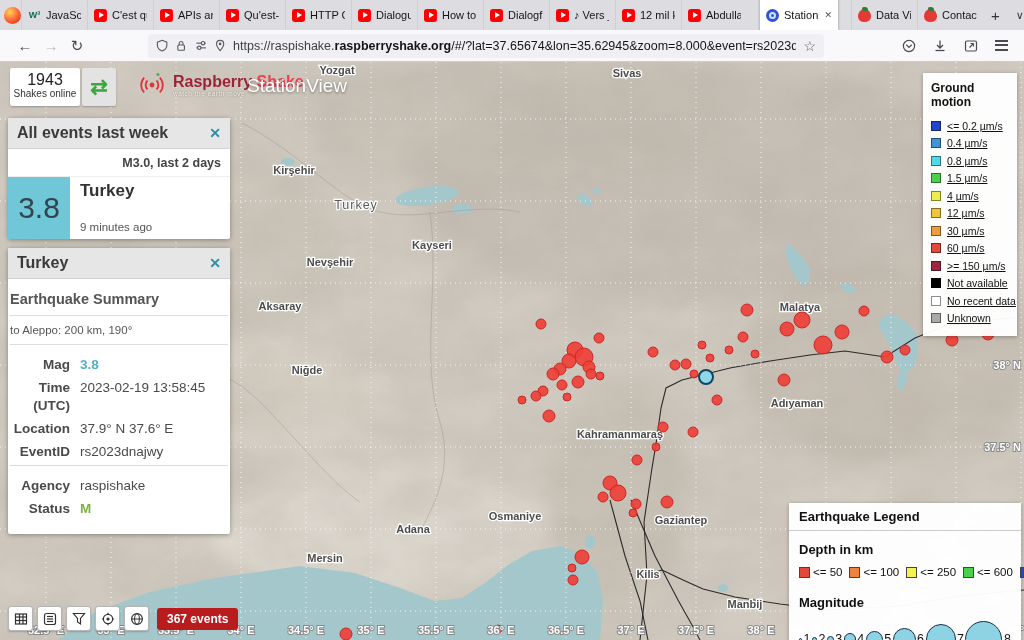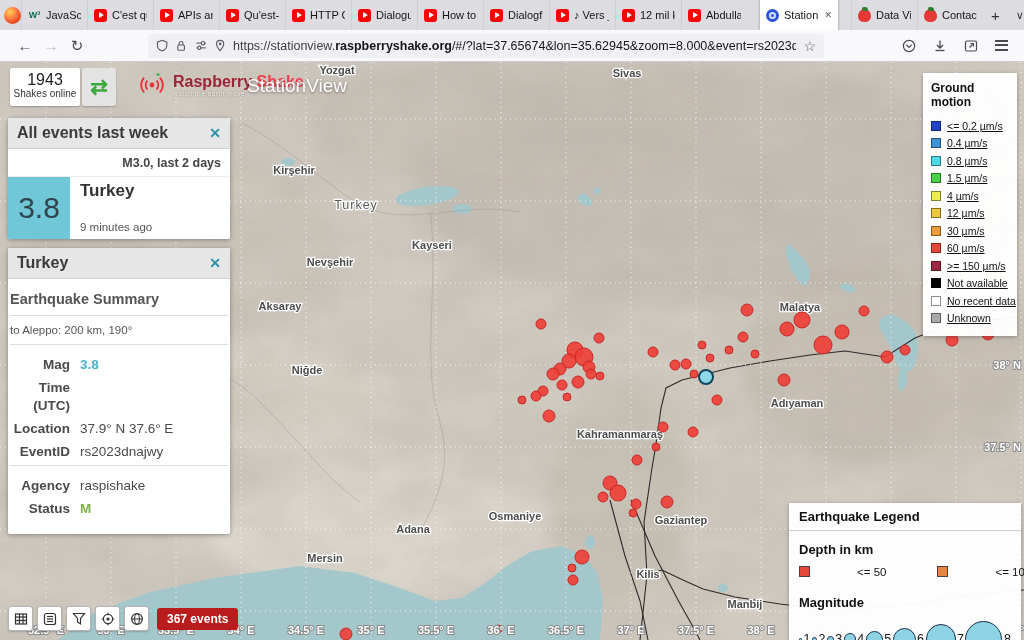--- a/index.html
+++ b/index.html
@@ -83,21 +83,21 @@
   .gml { position:absolute; top:11px; right:7px; width:94px; background:rgba(255,255,255,.96); box-shadow:0 1px 4px rgba(0,0,0,.3); padding:8px 8px 9px; }
   .gml-title { font-size:12px; font-weight:bold; color:#111; margin-bottom:8px; }
   .gml-item { display:flex; align-items:center; gap:6px; height:17.5px; font-size:10.5px; color:#111; white-space:nowrap;text-decoration:underline; }
   .gml-sq { width:10px; height:10px; border:1px solid rgba(0,0,0,.45); flex:none; }
 
   
   .eql { position:absolute; top:441px; right:3px; width:232px; background:rgba(255,255,255,.97); box-shadow:0 1px 4px rgba(0,0,0,.3); }
   .eql-title { font-size:13px; font-weight:bold; color:#111; padding:6px 10px; border-bottom:1px solid #ccc; }
   .eql-body { padding:8px 10px 10px; }
   .eql-sub { font-size:13px; font-weight:bold; color:#111; margin:3px 0 9px; }
-  .depthrow { display:flex; align-items:flex-start; font-size:11.5px; color:#111; margin-bottom:17px; white-space:nowrap;gap:44px; }
+  .depthrow { display:flex; align-items:flex-end; font-size:11.5px; color:#111; margin-bottom:17px; white-space:nowrap; }
   .d-sq { width:11px; height:11px; border:1px solid #444; margin:0 3px 0 7px; flex:none; }
   .d-sq:first-child { margin-left:0; }
   .magrow { display:flex; align-items:center; justify-content:space-between; height:40px; font-size:12.5px; color:#111; }
   .m-circ { background:#8ed3e4; border:1.5px solid #15304f; border-radius:50%; flex:none; }
 
   
   .tbar { position:absolute; left:8px; top:544px; display:flex; gap:4px; align-items:center; }
   .tbtn { width:25px; height:25px; background:#fff; border:1px solid #b5b5b5; border-radius:3px; display:flex; align-items:center; justify-content:center; box-shadow:0 1px 2px rgba(0,0,0,.2); }
   .badge { background:#b91c1c; color:#fff; font-size:12px; font-weight:bold; padding:4px 10px; border-radius:3px; margin-left:4px; }
 </style>
@@ -208,21 +208,21 @@
       <svg class="tinyicon" width="13" height="13" viewBox="0 0 13 13">
           <line x1="1.5" y1="4" x2="11.5" y2="4" stroke="#5b5b66" stroke-width="1.2"></line>
           <circle cx="8.5" cy="4" r="1.8" fill="#f0f0f4" stroke="#5b5b66" stroke-width="1.2"></circle>
           <line x1="1.5" y1="9" x2="11.5" y2="9" stroke="#5b5b66" stroke-width="1.2"></line>
           <circle cx="4.5" cy="9" r="1.8" fill="#f0f0f4" stroke="#5b5b66" stroke-width="1.2"></circle>
         </svg>
       <svg class="tinyicon" width="13" height="13" viewBox="0 0 13 13">
           <path d="M6.5,1 C4.2,1 2.7,2.8 2.7,4.8 C2.7,7.3 6.5,12 6.5,12 C6.5,12 10.3,7.3 10.3,4.8 C10.3,2.8 8.8,1 6.5,1 Z" fill="none" stroke="#5b5b66" stroke-width="1.2"></path>
           <circle cx="6.5" cy="4.8" r="1.4" fill="#5b5b66"></circle>
         </svg>
-      <div class="urltext"><span>https://</span><span>stationview.</span><span class="dom">raspberryshake.org</span><span class="path">/#/?lat=37.65674&amp;lon=35.62945&amp;zoom=8.000&amp;event=rs2023dnajwy</span></div>
+      <div class="urltext"><span>https://</span><span>raspishake.</span><span class="dom">raspberryshake.org</span><span class="path">/#/?lat=37.65674&amp;lon=35.62945&amp;zoom=8.000&amp;event=rs2023dnajwy</span></div>
       <div class="star">☆</div>
     </div>
     <div class="rightico">
       <svg class="tinyicon" width="14" height="14" viewBox="0 0 14 14">
           <circle cx="7" cy="7" r="5.6" fill="none" stroke="#4a4a52" stroke-width="1.2"></circle>
           <polyline points="4.3,5.8 7,8.4 9.7,5.8" fill="none" stroke="#4a4a52" stroke-width="1.2"></polyline>
         </svg>
       <svg class="tinyicon" width="14" height="14" viewBox="0 0 14 14">
           <path d="M7,1.5 V8.5 M4,6 L7,9 L10,6" fill="none" stroke="#4a4a52" stroke-width="1.3"></path>
           <path d="M2.5,11.5 H11.5" stroke="#4a4a52" stroke-width="1.3"></path>
@@ -457,20 +457,21 @@
         <div class="sdiv"></div>
         <div class="sdist">to Aleppo: 200 km, 190°</div>
         <div class="sdiv"></div>
         <div class="srows" id="srows1">
             <div class="srow">
               <div class="slabel">Mag</div>
               <div class="sval teal">3.8</div>
             </div>
             <div class="srow">
               <div class="slabel">Time (UTC)</div>
+              <div class="sval">2023-02-19 13:58:45</div>
             </div>
             <div class="srow">
               <div class="slabel">Location</div>
               <div class="sval">37.9° N 37.6° E</div>
             </div>
             <div class="srow">
               <div class="slabel">EventID</div>
               <div class="sval">rs2023dnajwy</div>
             </div>
           </div>

